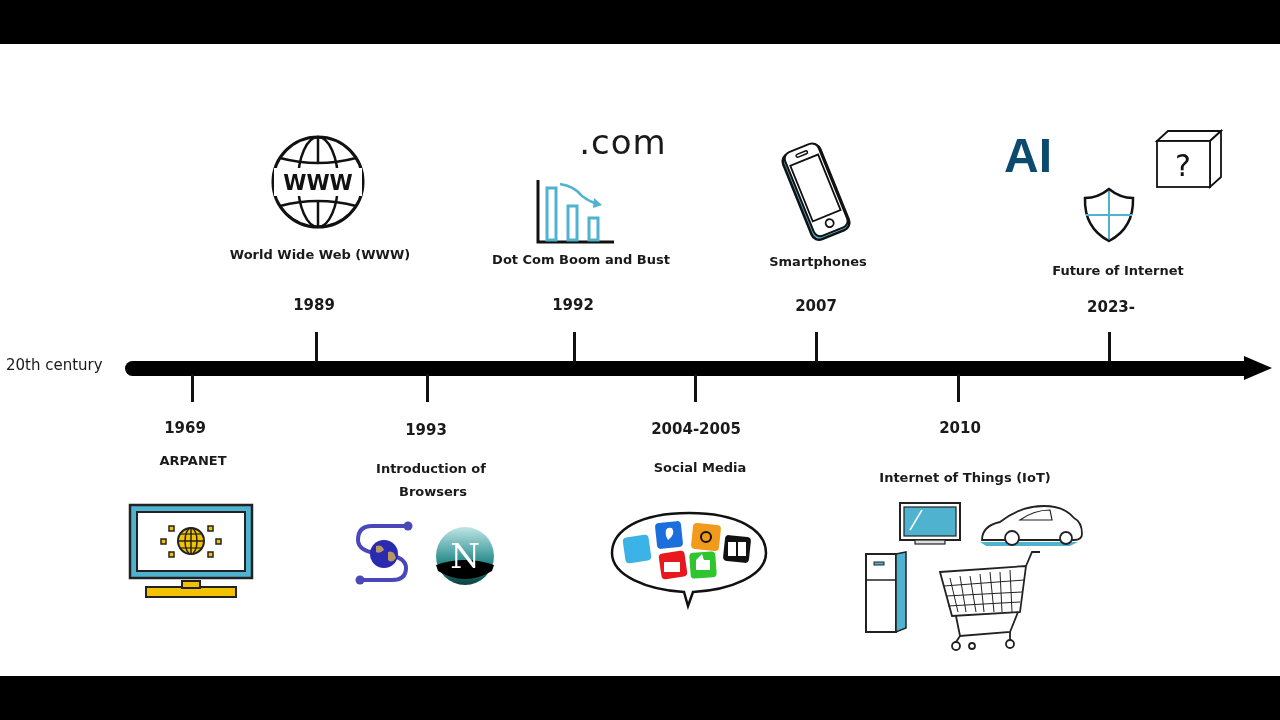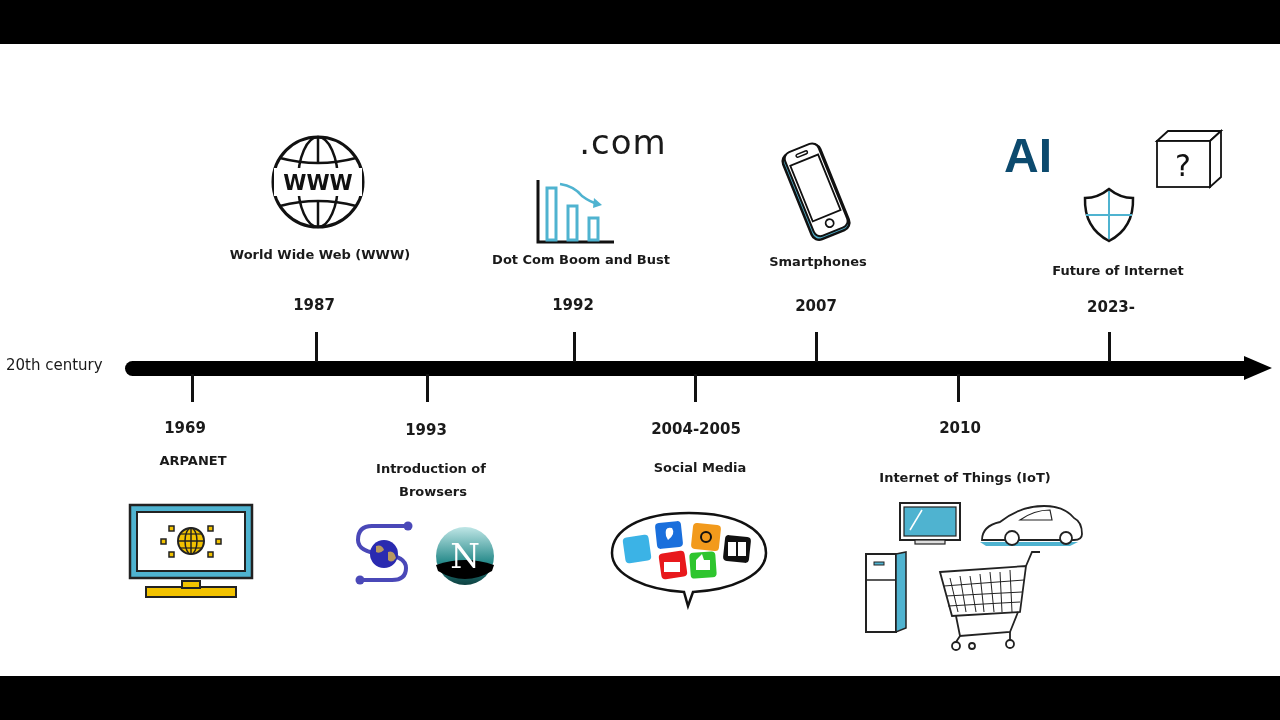--- a/index.html
+++ b/index.html
@@ -39,21 +39,21 @@
       <circle cx="48" cy="48" r="45" fill="none" stroke="#111" stroke-width="3"></circle>
       <ellipse cx="48" cy="48" rx="20" ry="45" fill="none" stroke="#111" stroke-width="2.5"></ellipse>
       <line x1="48" y1="3" x2="48" y2="28" stroke="#111" stroke-width="2.5"></line>
       <line x1="48" y1="68" x2="48" y2="93" stroke="#111" stroke-width="2.5"></line>
       <path d="M10 24 Q48 34 86 24" fill="none" stroke="#111" stroke-width="2.5"></path>
       <path d="M10 72 Q48 62 86 72" fill="none" stroke="#111" stroke-width="2.5"></path>
       <rect x="4" y="34" width="88" height="28" fill="#fff"></rect>
       <text x="48" y="56" font-family="DejaVu Sans, sans-serif" font-weight="bold" font-size="21" text-anchor="middle" fill="#111">WWW</text>
     </svg>
     <div class="txt label" style="left:320px;top:203px">World Wide Web (WWW)</div>
-    <div class="txt year" style="left:314px;top:252px">1987</div>
+    <div class="txt year" style="left:314px;top:252px">1989</div>
   </div>
 
   <div class="abs">
     <div class="txt" style="left:575px;top:78px;font-size:34px;font-weight:normal;letter-spacing:1px;margin-left:48px;">.com</div>
     <svg class="abs" style="left:534px;top:134px" width="84" height="68" viewBox="0 0 84 68">
       <polyline points="4,2 4,64 80,64" fill="none" stroke="#111" stroke-width="3"></polyline>
       <rect x="13" y="10" width="9" height="52" fill="none" stroke="#4fb3d0" stroke-width="3"></rect>
       <rect x="34" y="28" width="9" height="34" fill="none" stroke="#4fb3d0" stroke-width="3"></rect>
       <rect x="55" y="40" width="9" height="22" fill="none" stroke="#4fb3d0" stroke-width="3"></rect>
       <path d="M26 6 Q40 8 48 18 Q56 24 64 26" fill="none" stroke="#4fb3d0" stroke-width="2.5"></path>

